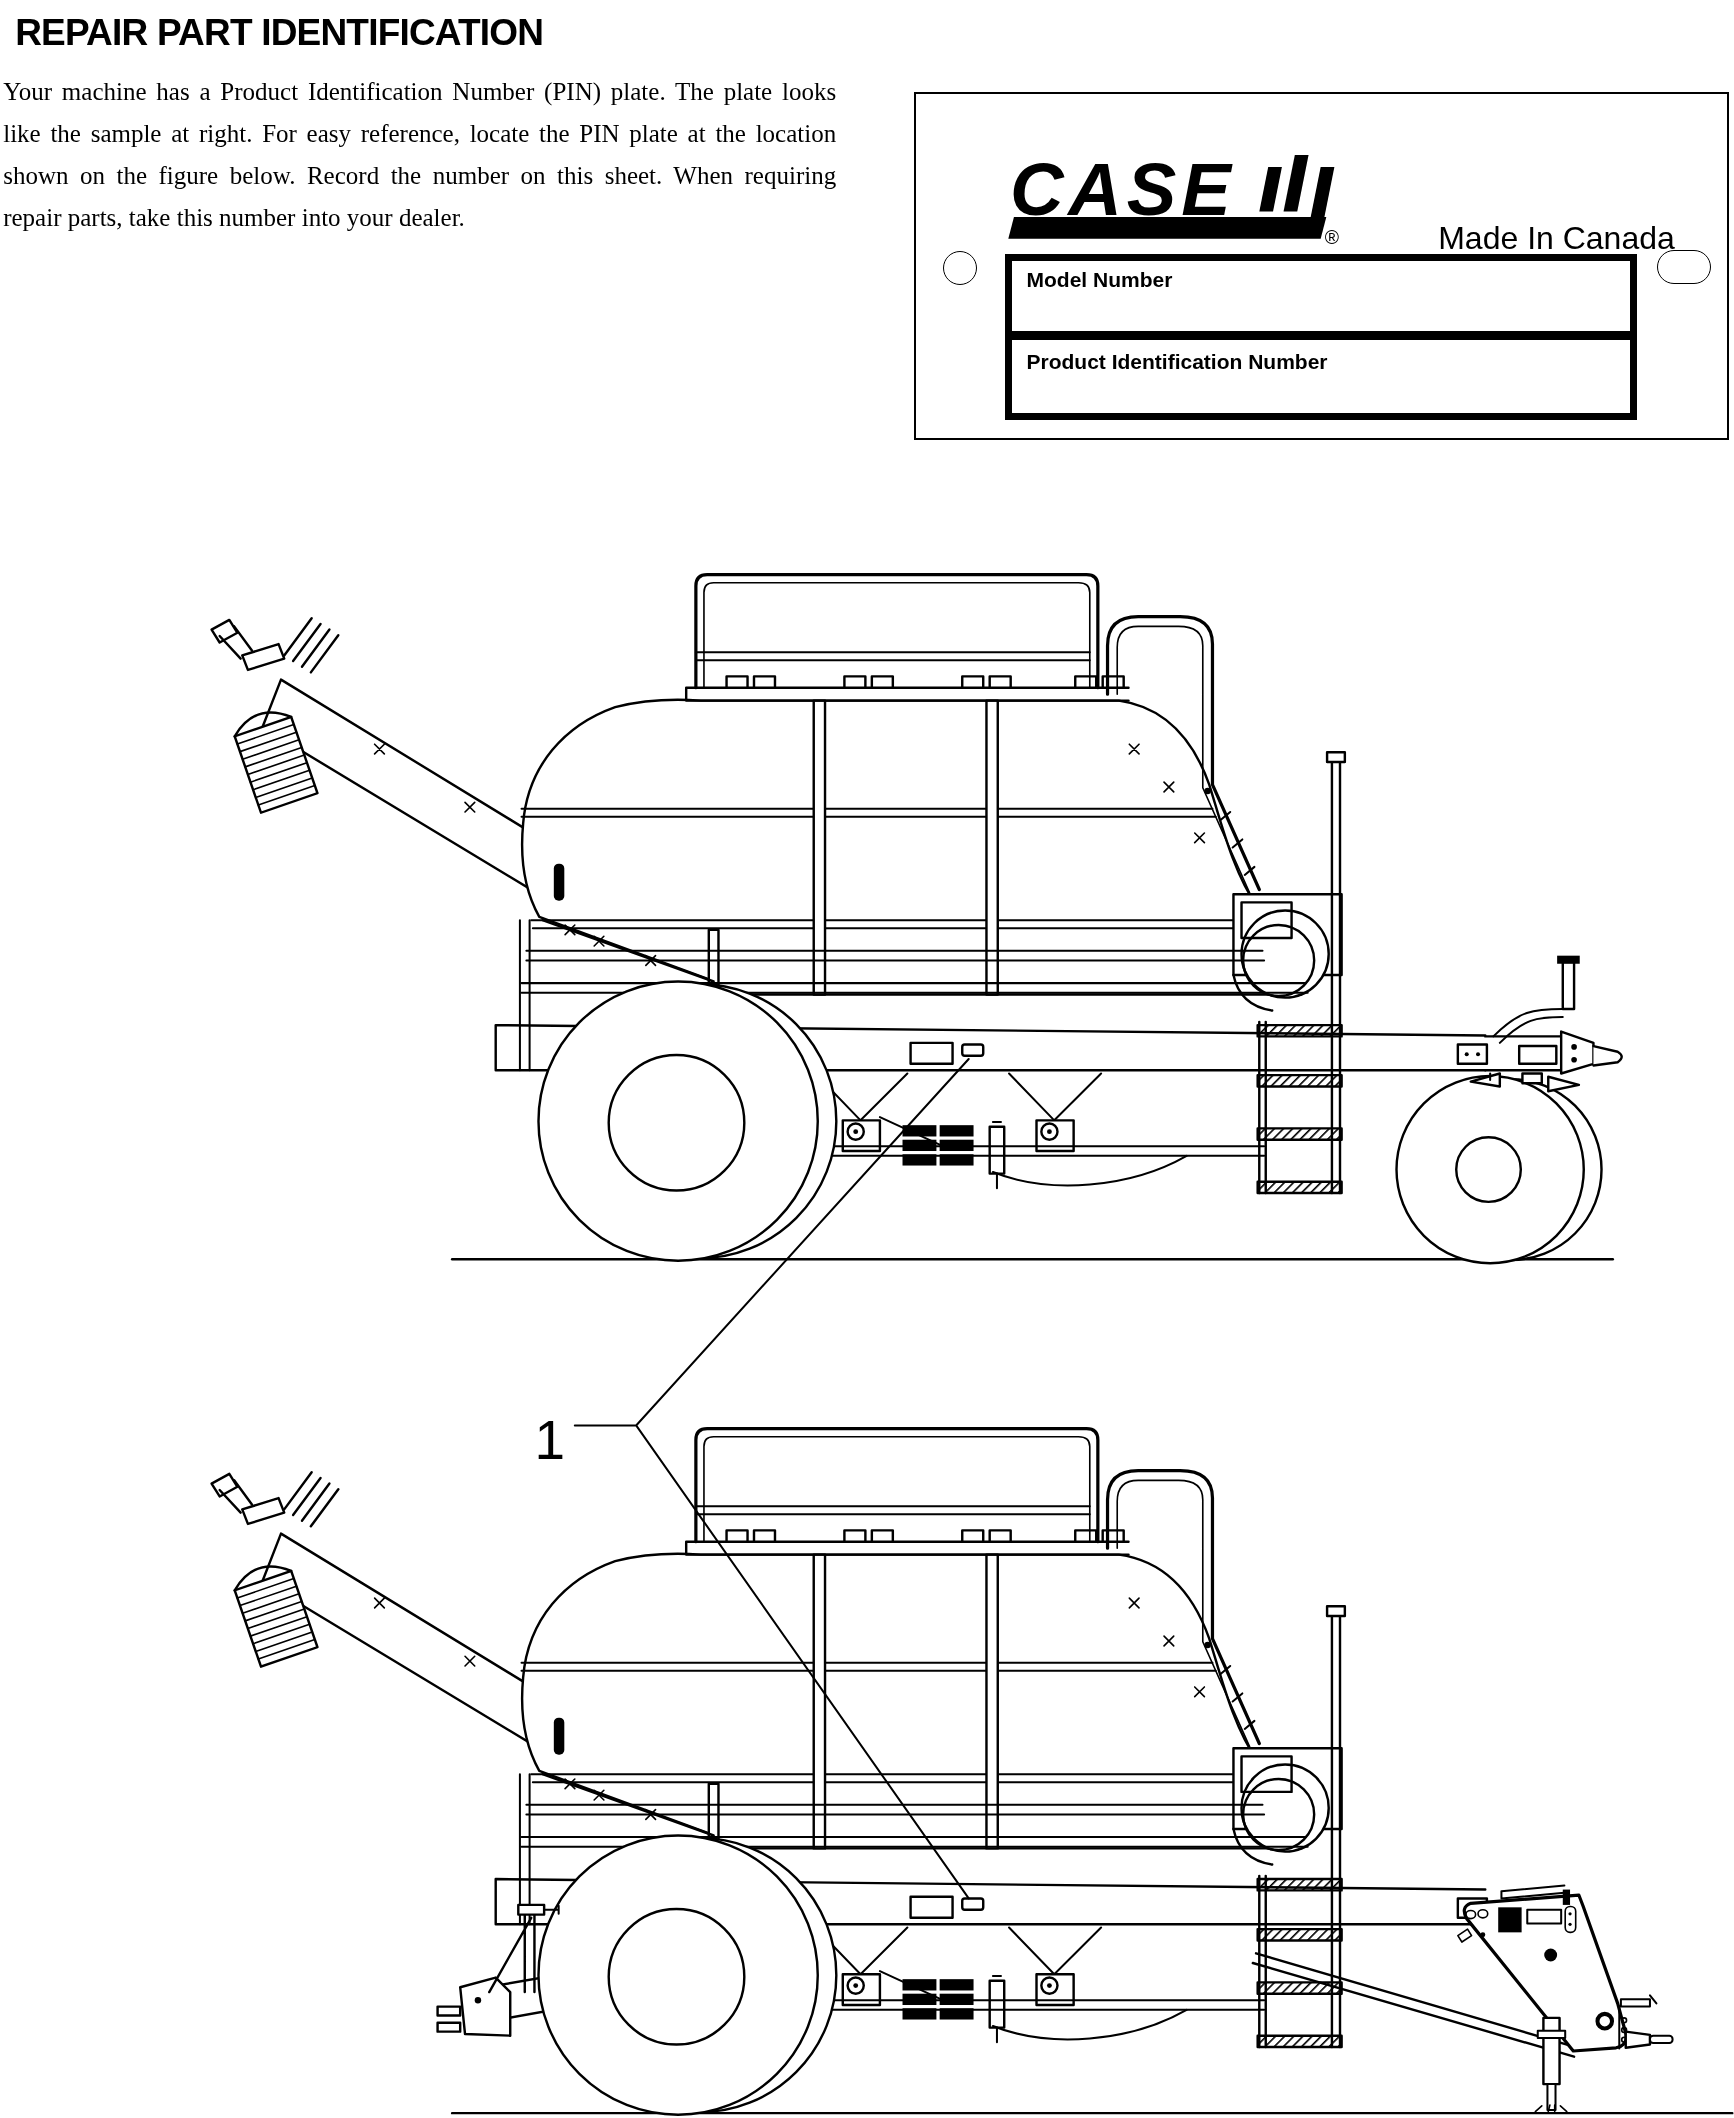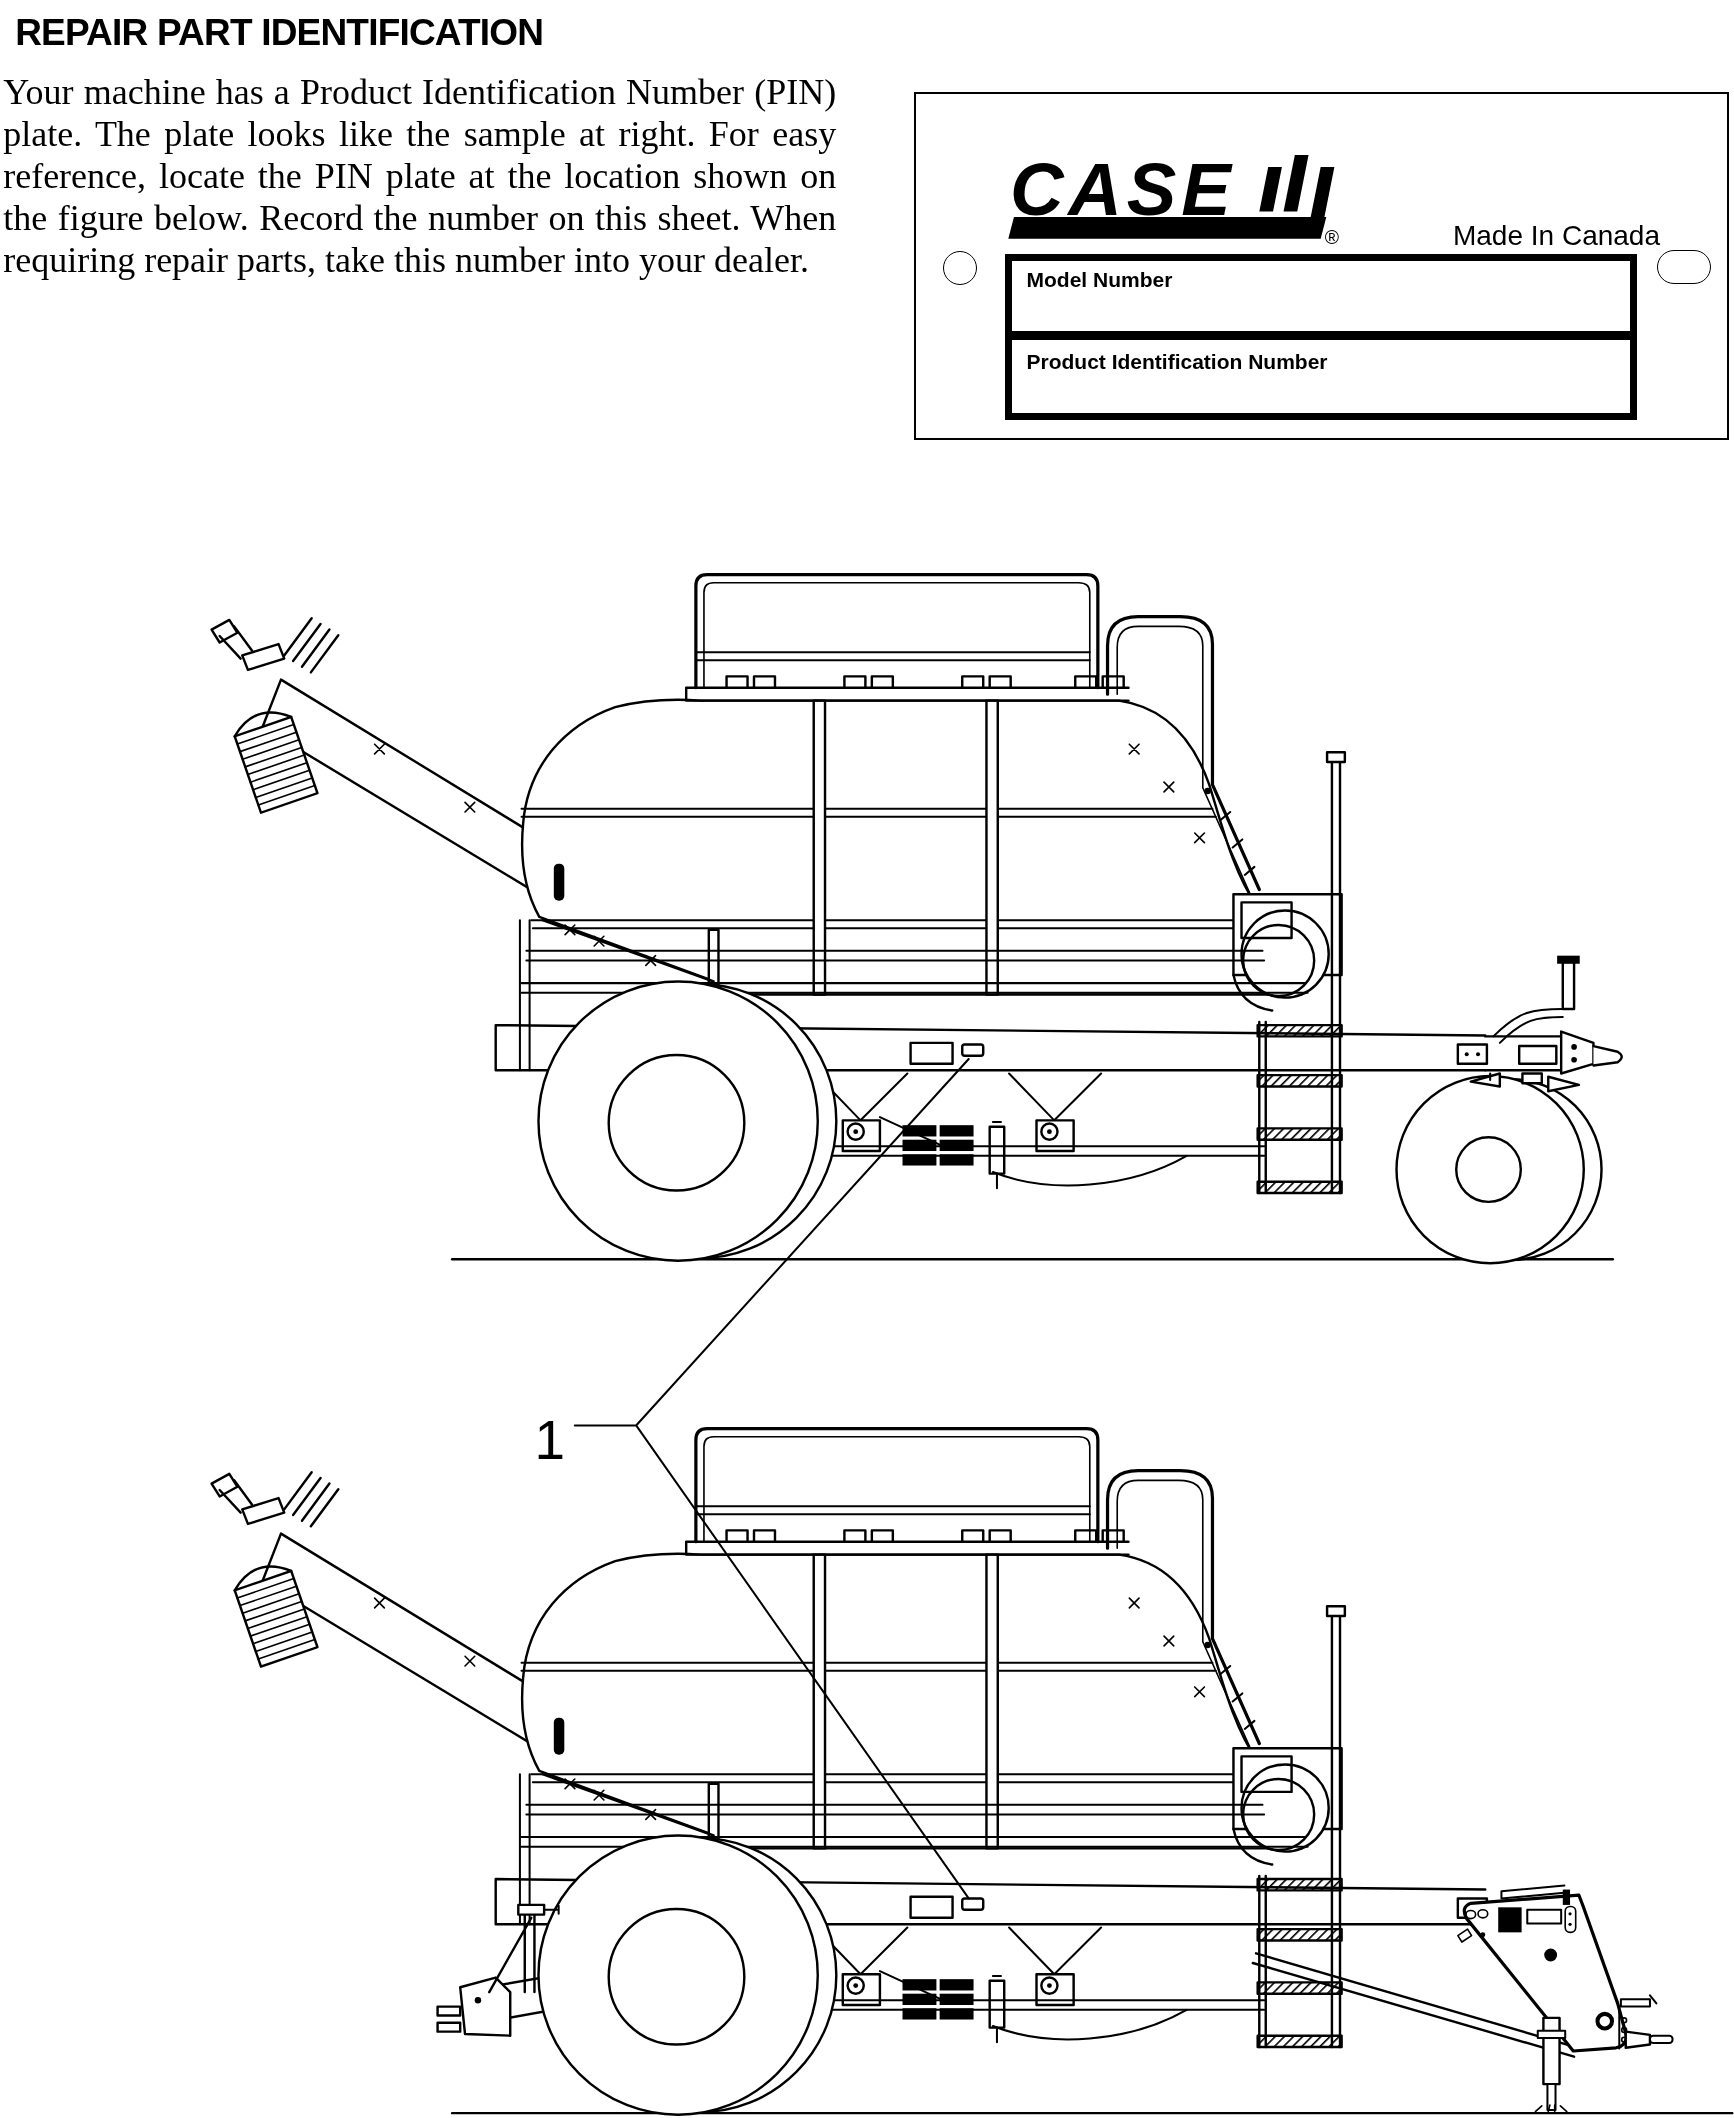--- a/index.html
+++ b/index.html
@@ -1,27 +1,27 @@
 <!DOCTYPE html>
 <html style="font-size:13px"><head>
 <meta charset="utf-8">
 <style>
   html,body{margin:0;padding:0;background:#fff;}
   .page{position:relative;width:1734px;height:2119px;background:#fff;color:#000;overflow:hidden;}
   .title{position:absolute;left:3.2px;top:0px;margin:12px;font-family:"Liberation Sans",sans-serif;
          font-weight:bold;font-size:37px;letter-spacing:-0.8px;white-space:nowrap;}
   .intro{position:absolute;left:3.2px;top:71px;width:833px;font-family:"Liberation Serif",serif;
-         font-size:36px;line-height:42px;text-align:justify;}
+         font-size:25px;line-height:42px;text-align:justify;}
   
   .plate{position:absolute;left:914px;top:92px;width:811px;height:344px;border:2.4px solid #000;background:#fff;}
   .plate *{font-family:"Liberation Sans",sans-serif;}
   .company{position:absolute;left:452px;top:16px;width:291px;text-align:center;}
   .company .nm{font-size:30px;font-weight:bold;line-height:1.05;}
   .company .ad{font-size:23.4px;line-height:1.05;margin-top:1.6px;}
-  .madein{position:absolute;left:517px;top:126px;width:247px;text-align:center;font-size:28px;}
+  .madein{position:absolute;left:517px;top:126px;width:247px;text-align:center;font-size:32px;}
   .logo{position:absolute;left:81px;top:48px;}
   .hole-l{position:absolute;left:27px;top:157px;width:32px;height:32px;border:1.6px solid #000;border-radius:50%;}
   .hole-r{position:absolute;left:741px;top:156px;width:52px;height:32px;border:1.6px solid #000;border-radius:17px;}
   .idbox{position:absolute;left:89px;top:160px;width:618px;height:152px;border:7.3px solid #000;}
   .sec1{height:70px;}
   .sec2{border-top:9px solid #000;height:73px;}
   .idbox .lbl{padding:6.5px 0 0 14.5px;font-size:21px;font-weight:bold;}
   .sec2 .lbl{padding-top:9.7px;}
   .fig{position:absolute;left:0;top:452px;}
 </style>

